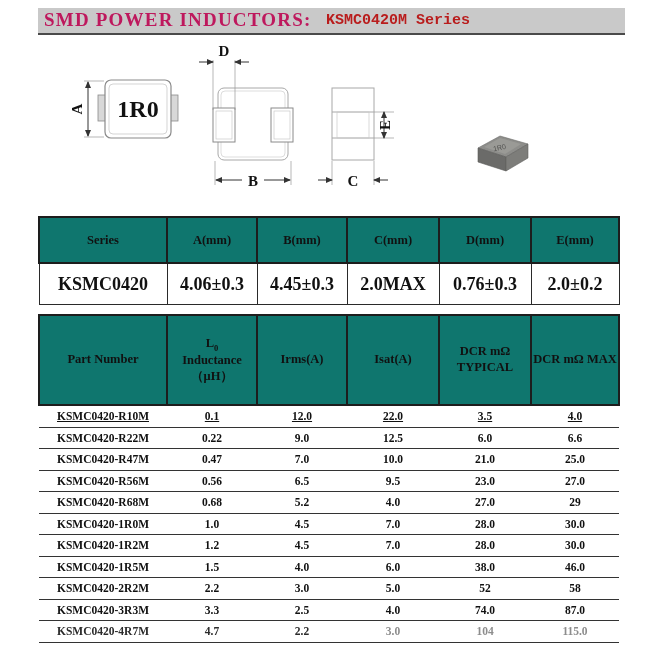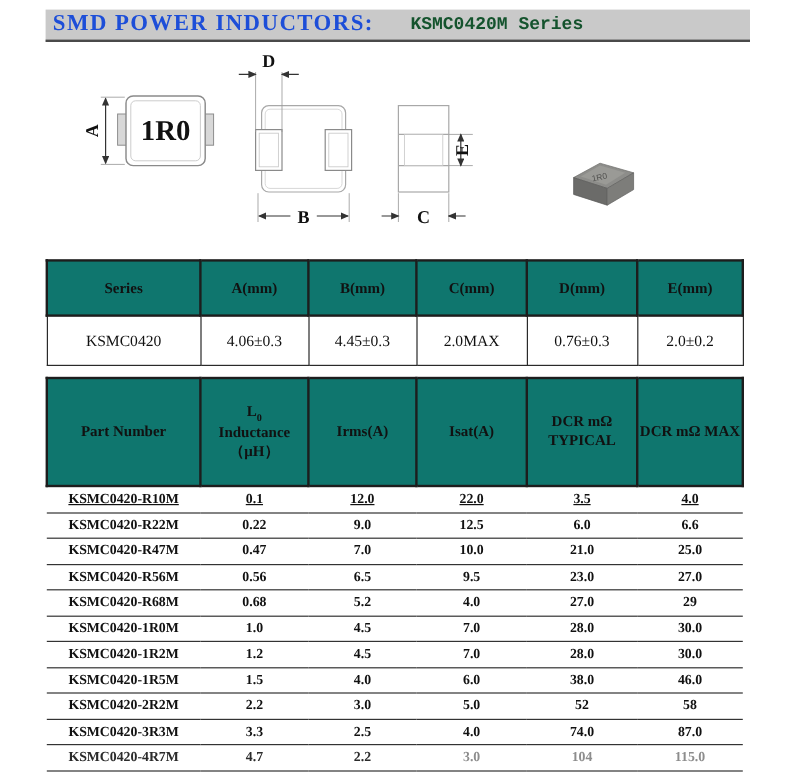--- a/index.html
+++ b/index.html
@@ -27,31 +27,31 @@
     border-bottom: 2px solid #4a4a4a;
     box-sizing: border-box;
   }
   #title-band .t-left {
     position: absolute;
     left: 6px;
     top: 1px;
     font-size: 19px;
     font-weight: bold;
     letter-spacing: 1.2px;
-    color: #1d4ed8;
+    color: #be185d;
     white-space: nowrap;
   }
   #title-band .t-right {
     position: absolute;
-    left: 304px;
+    left: 288px;
     top: 4px;
     font-family: "Liberation Mono", "DejaVu Sans Mono", monospace;
     font-size: 15px;
     font-weight: bold;
-    color: #14532d;
+    color: #b91c1c;
     white-space: nowrap;
   }
 
   
   #drawings {
     position: absolute;
     left: 0;
     top: 40px;
     width: 667px;
     height: 165px;
@@ -79,21 +79,21 @@
     border: 2px solid #1d1d1d;
   }
 
   
   #dim-table {
     left: 38px;
     top: 216px;
     width: 580px;
   }
   #dim-table .hdr { height: 44px; font-size: 12.5px; }
-  #dim-table td.val { height: 40px; font-weight: normal; font-size: 13px; }
+  #dim-table td.val { height: 40px; font-weight: bold; font-size: 18px; }
 
   
   #spec-table {
     left: 38px;
     top: 314px;
     width: 580px;
   }
   #spec-table .hdr {
     height: 88px;
     font-size: 12.5px;

